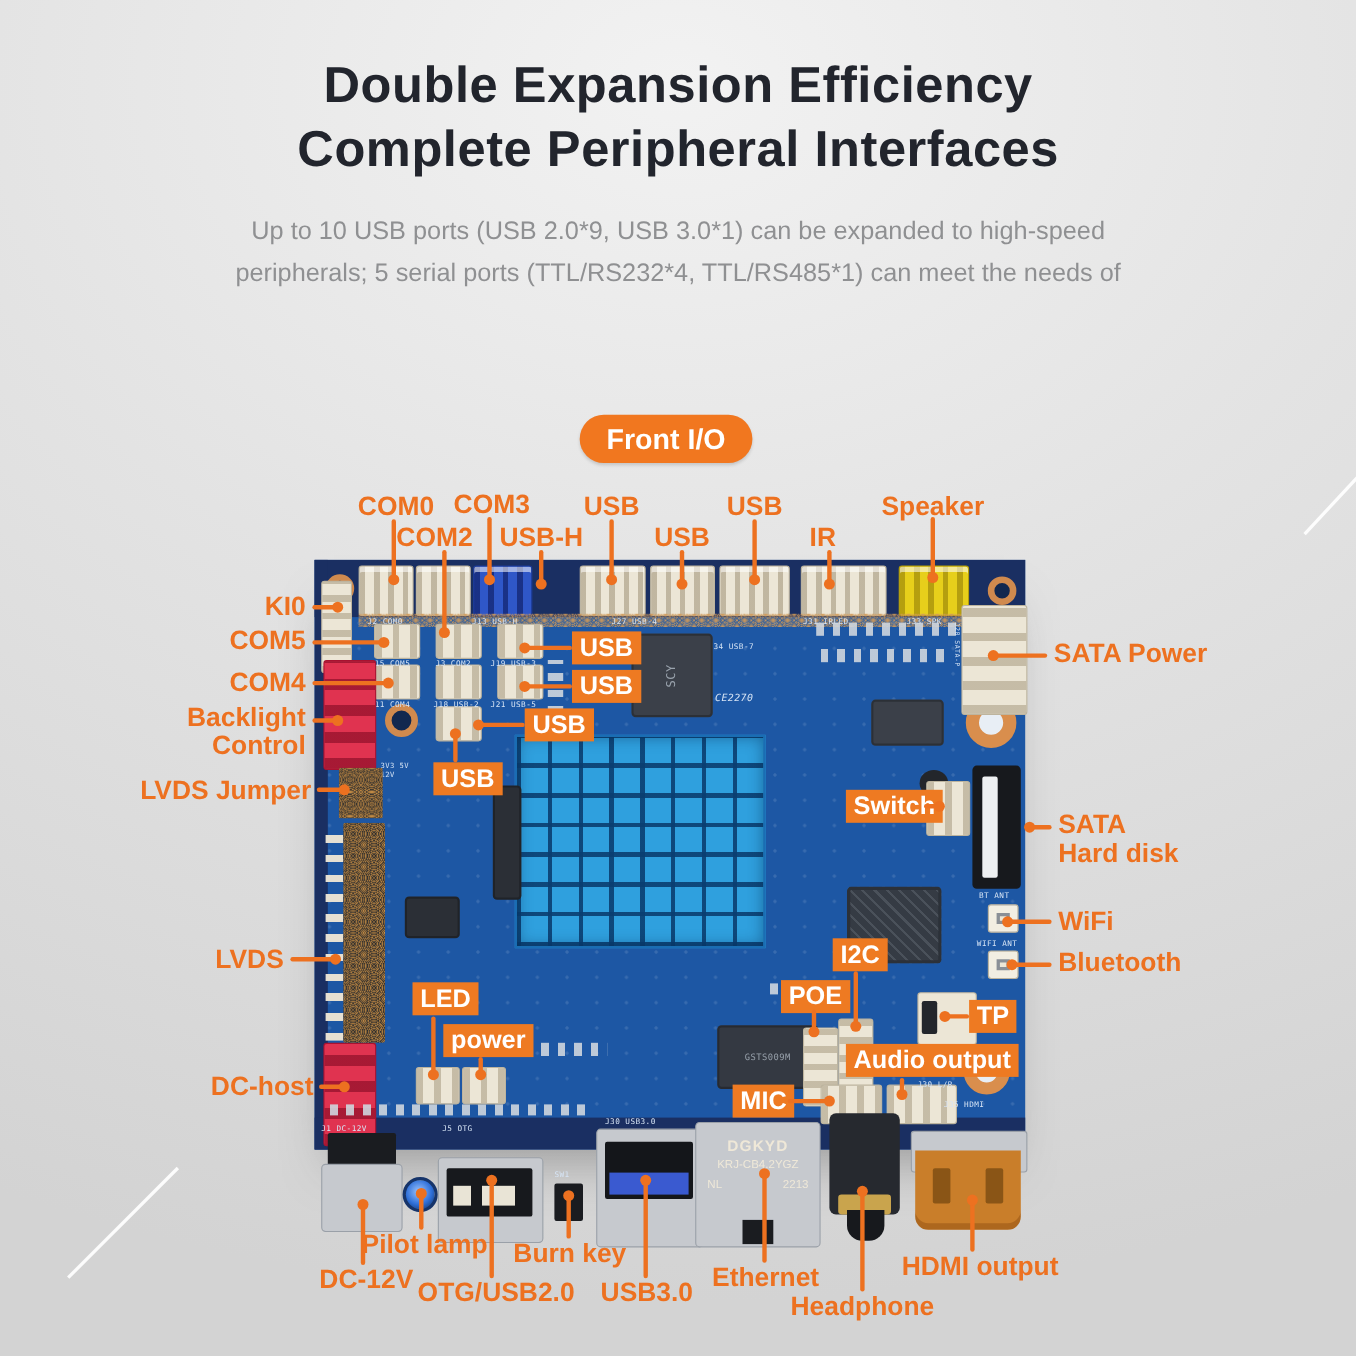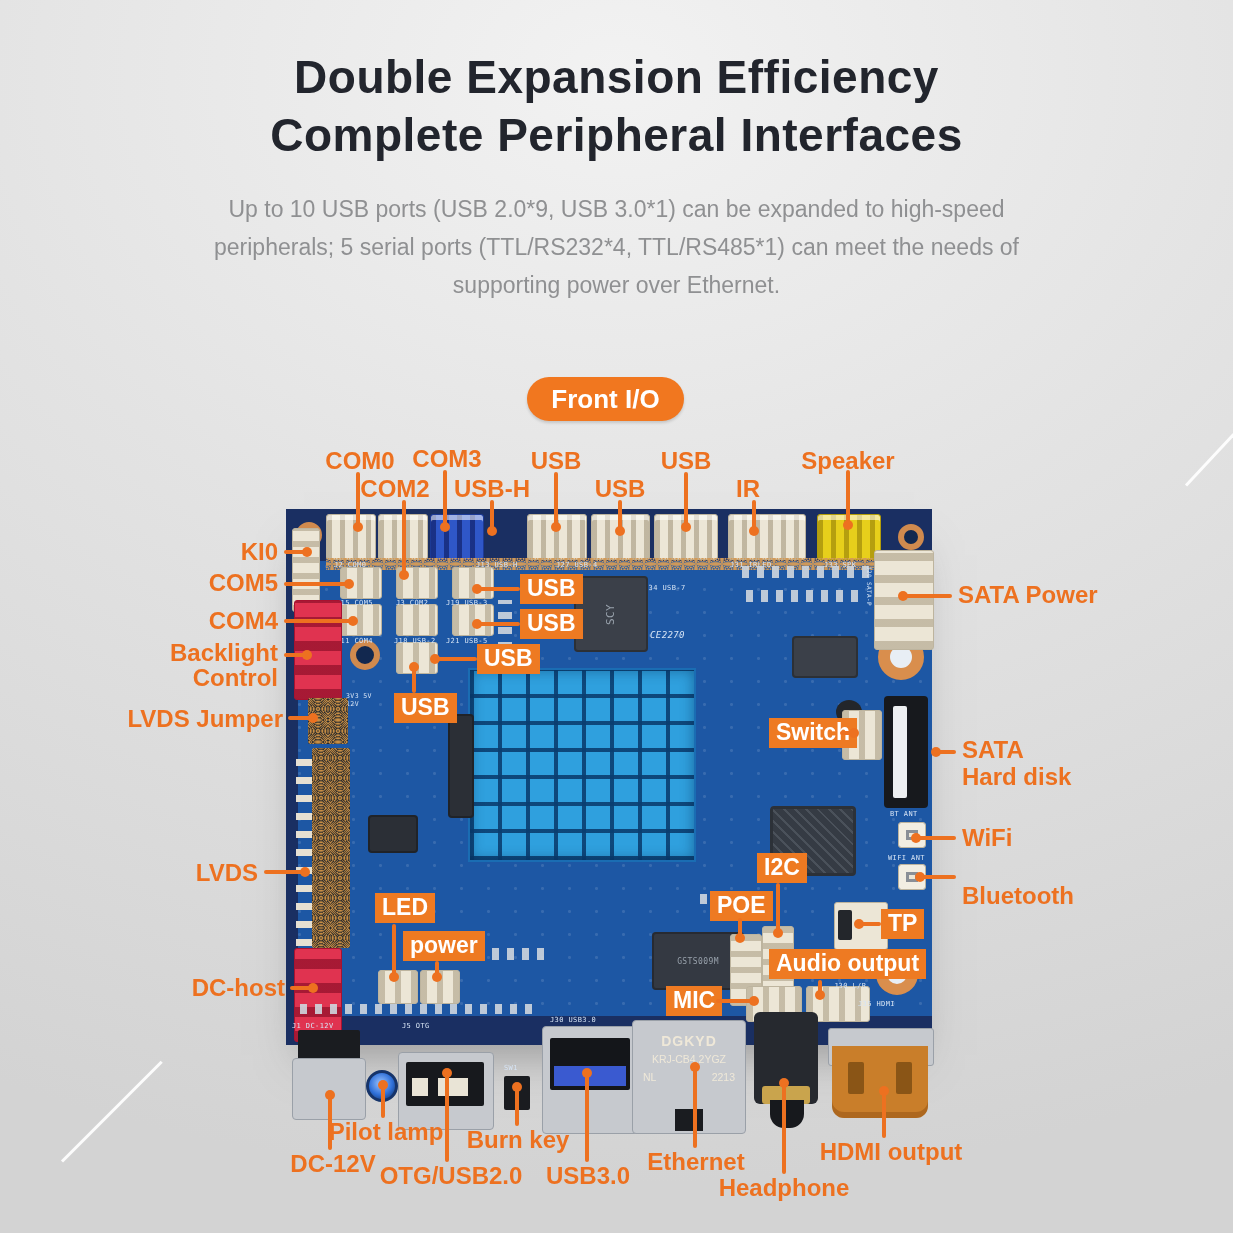--- a/index.html
+++ b/index.html
@@ -58,21 +58,20 @@
 <div class="page">
 
   <h1>
     <span>Double Expansion Efficiency</span>
     <span>Complete Peripheral Interfaces</span>
   </h1>
 
   <p class="desc">
     <span>Up to 10 USB ports (USB 2.0*9, USB 3.0*1) can be expanded to high-speed</span>
     <span>peripherals; 5 serial ports (TTL/RS232*4, TTL/RS485*1) can meet the needs of</span>
-    <span>supporting power over Ethernet.</span>
   </p>
 
   <div class="badge">Front I/O</div>
 
   <div class="pcb"></div>
   <div class="band abs" style="left:286px;top:509px;width:646px;height:52px;"></div>
   <div class="band abs" style="left:286px;top:509px;width:12px;height:536px;"></div>
   <div class="band abs" style="left:286px;top:1016px;width:646px;height:29px;"></div>
 
   <div class="ring" style="left:296px;top:522px;width:26px;height:26px;"></div>
@@ -85,21 +84,21 @@
   <div class="conn" style="left:378px;top:514px;width:48px;height:44px;"></div>
   <div class="conn connB" style="left:430px;top:514px;width:52px;height:44px;"></div>
   <div class="conn" style="left:527px;top:514px;width:58px;height:44px;"></div>
   <div class="conn" style="left:591px;top:514px;width:57px;height:44px;"></div>
   <div class="conn" style="left:654px;top:514px;width:62px;height:44px;"></div>
   <div class="conn" style="left:728px;top:514px;width:76px;height:44px;"></div>
   <div class="conn connY" style="left:817px;top:514px;width:62px;height:44px;"></div>
   <div class="abs" style="left:326px;top:558px;width:554px;height:12px;background-image:repeating-radial-gradient(circle at 6px 6px,#d29a58 2.5px,transparent 3.5px);background-size:13px 12px;"></div>
 
   <div class="silk" style="left:334px;top:561px;">J2 COM0</div>
-  <div class="silk" style="left:476px;top:561px;">J13 USB-H</div>
+  <div class="silk" style="left:429px;top:561px;">J13 USB-H</div>
   <div class="silk" style="left:556px;top:561px;">J27 USB-4</div>
   <div class="silk" style="left:730px;top:561px;">J31 IRLED</div>
   <div class="silk" style="left:824px;top:561px;">J33 SPK</div>
   <div class="silk" style="left:592px;top:584px;">J26 USB-6</div>
   <div class="silk" style="left:644px;top:584px;">J34 USB-7</div>
 
   <div class="sc" style="left:340px;top:567px;width:40px;height:30px;"></div>
   <div class="sc" style="left:396px;top:567px;width:40px;height:30px;"></div>
   <div class="sc" style="left:452px;top:567px;width:40px;height:30px;"></div>
   <div class="sc" style="left:340px;top:604px;width:40px;height:30px;"></div>
@@ -241,21 +240,21 @@
     <div class="dot" style="left:308px;top:713px;"></div>
   <div class="lh" style="left:264px;top:870px;width:42px;"></div>
     <div class="dot" style="left:300px;top:867px;"></div>
   <div class="lh" style="left:290px;top:986px;width:24px;"></div>
     <div class="dot" style="left:308px;top:983px;"></div>
 
   <div class="cal" style="left:958px;top:581px;">SATA Power</div>
   <div class="cal" style="left:962px;top:736px;">SATA</div>
   <div class="cal" style="left:962px;top:763px;">Hard disk</div>
   <div class="cal" style="left:962px;top:824px;">WiFi</div>
-  <div class="cal" style="left:962px;top:862px;margin-top:20px;">Bluetooth</div>
+  <div class="cal" style="left:962px;top:862px;">Bluetooth</div>
   <div class="lh" style="left:902px;top:594px;width:50px;"></div>
     <div class="dot" style="left:898px;top:591px;"></div>
   <div class="lh" style="left:936px;top:750px;width:20px;"></div>
     <div class="dot" style="left:931px;top:747px;"></div>
   <div class="lh" style="left:916px;top:836px;width:40px;"></div>
     <div class="dot" style="left:911px;top:833px;"></div>
   <div class="lh" style="left:920px;top:875px;width:36px;"></div>
     <div class="dot" style="left:915px;top:872px;"></div>
 
   <div class="cal cc" style="left:386px;top:1118px;">Pilot lamp</div>

